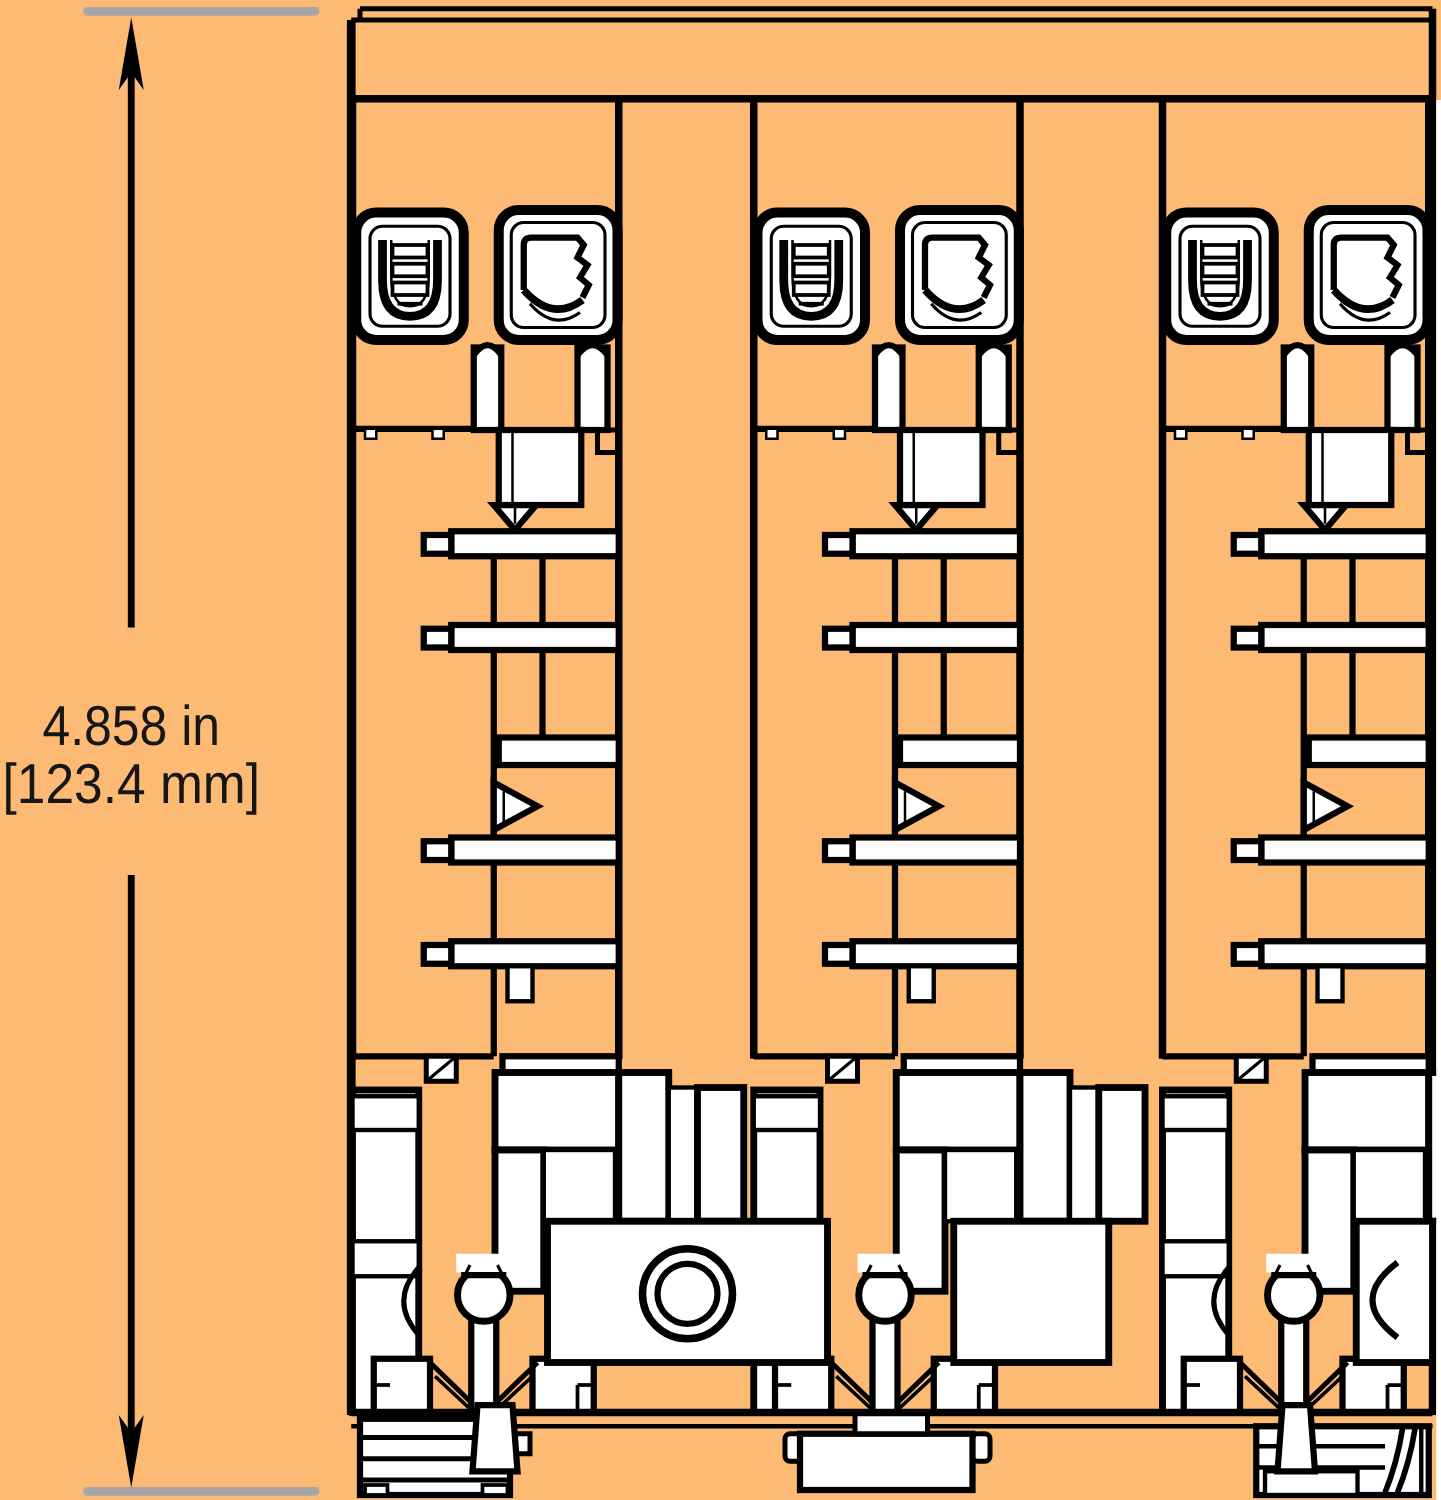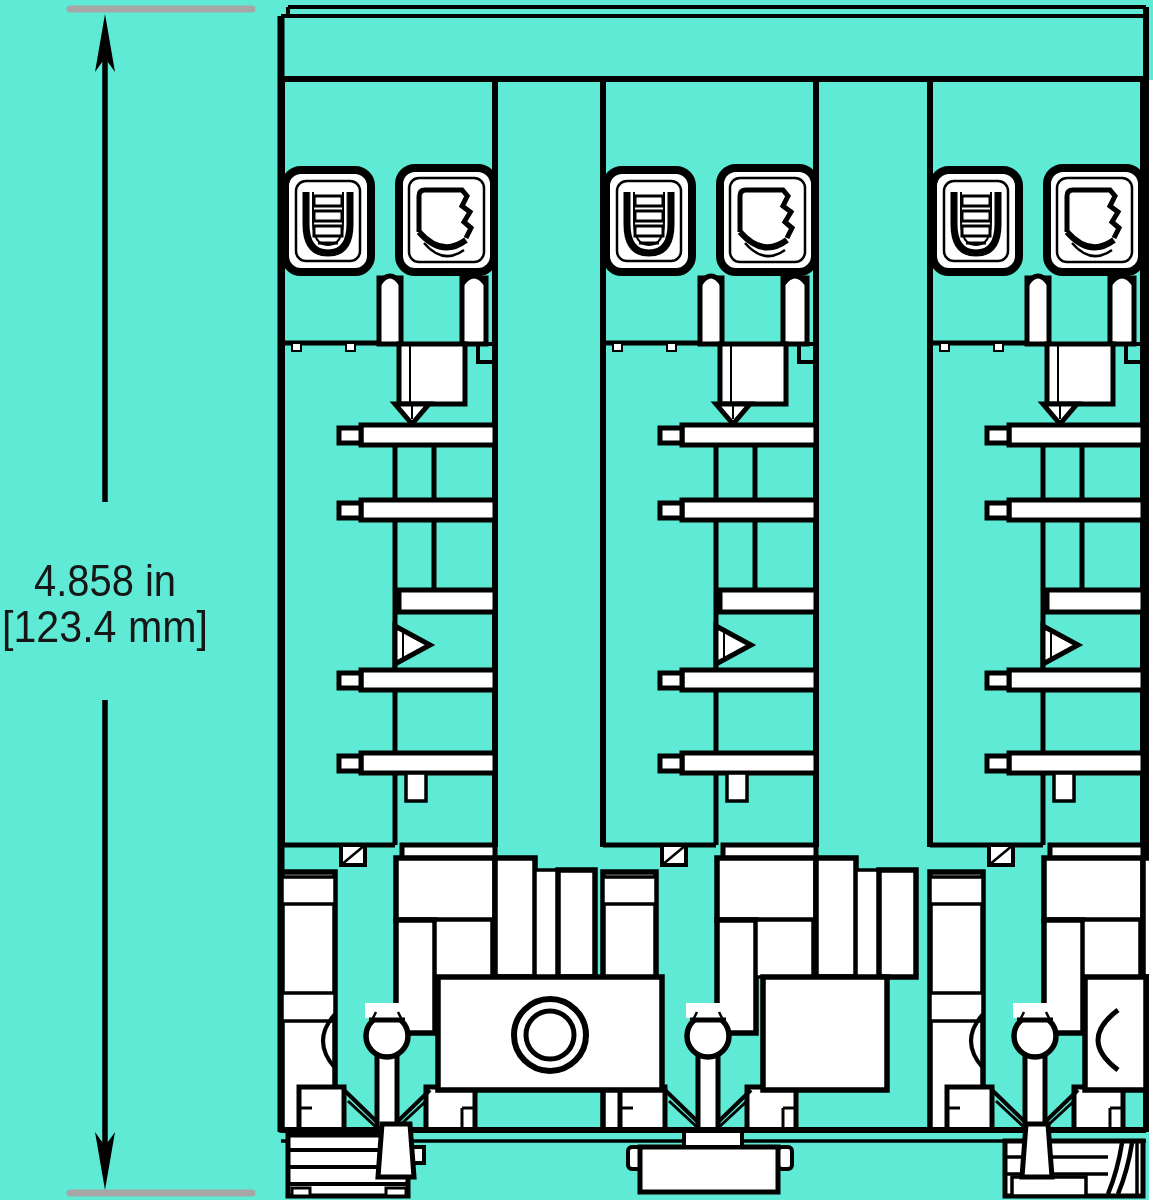--- a/index.html
+++ b/index.html
@@ -1,16 +1,16 @@
 <!DOCTYPE html>
 <html><head>
 <meta charset="utf-8">
 <style>
   html,body{margin:0;padding:0;background:#ffffff;}
-  .stage{position:relative;width:1153px;height:1200px;background:#5eead4;overflow:hidden;
+  .stage{position:relative;width:1153px;height:1200px;background:#fdba74;overflow:hidden;
          font-family:"Liberation Sans","DejaVu Sans",sans-serif;}
   svg{display:block}
   .dim-text{font-family:"Liberation Sans","DejaVu Sans",sans-serif;font-size:45px;fill:#161616;}
 </style>
 </head>
 <body>
 
 <div class="stage">
 <svg width="1153" height="1200" viewBox="0 0 1153 1200" xmlns="http://www.w3.org/2000/svg" stroke-linecap="butt">
 

